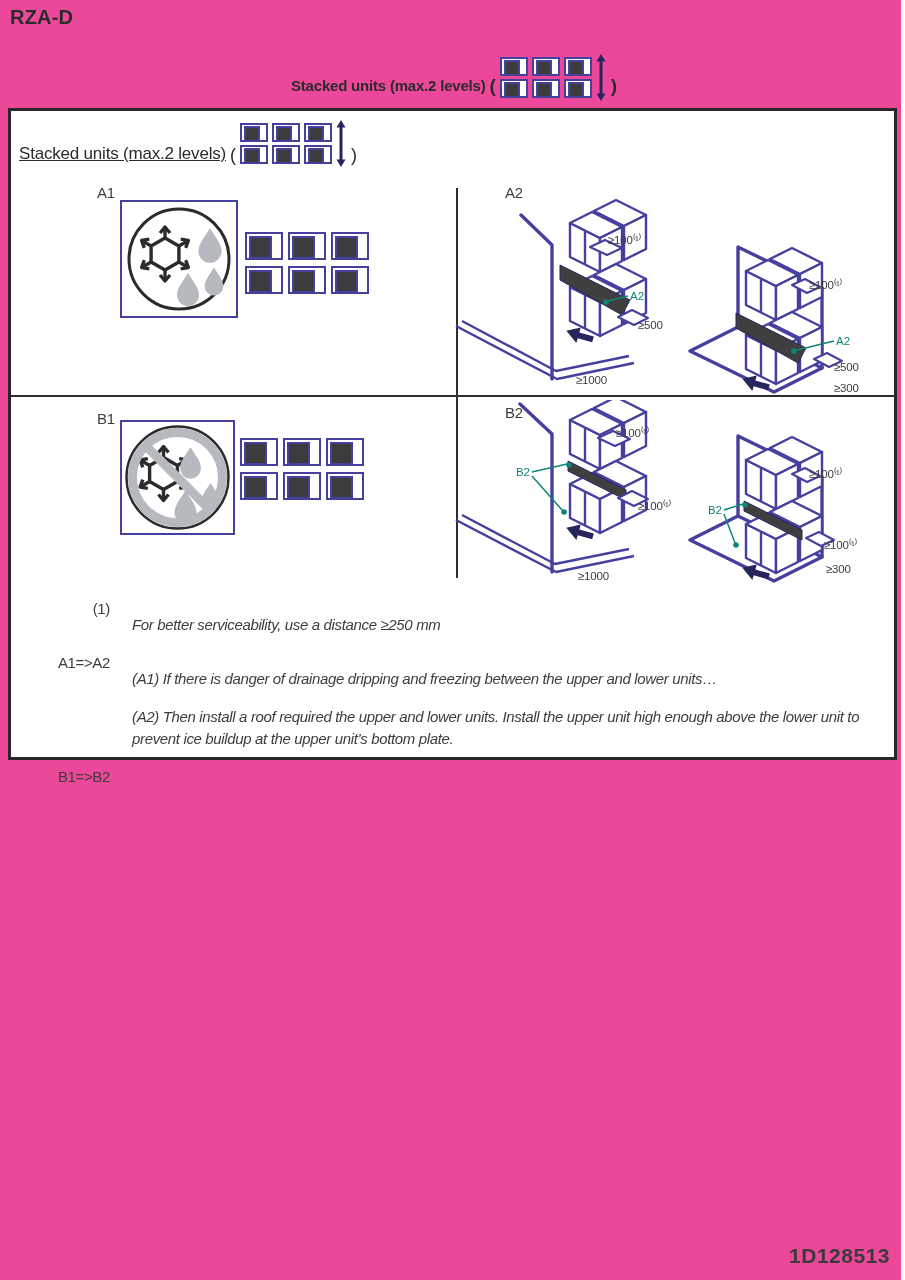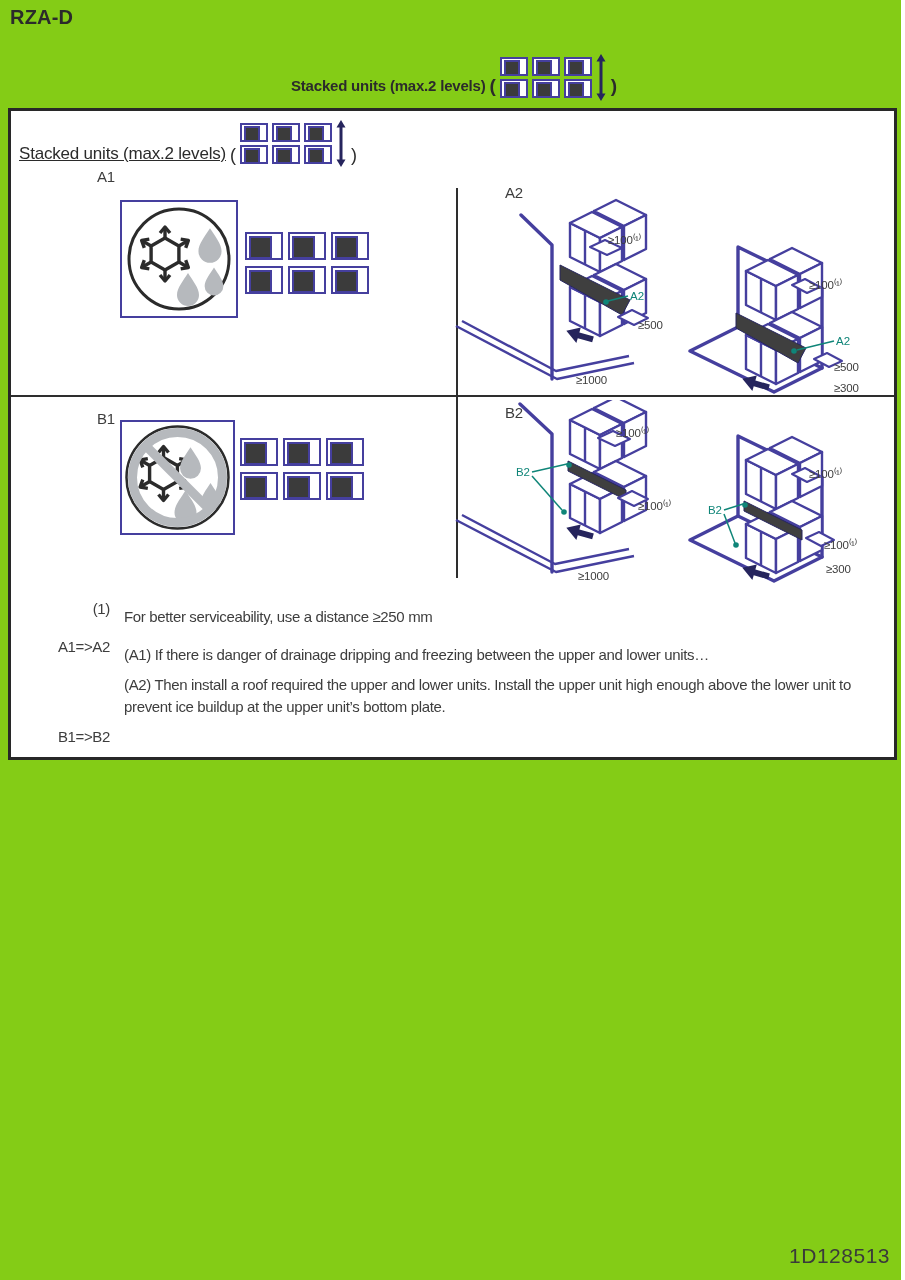--- a/index.html
+++ b/index.html
@@ -1,22 +1,22 @@
 <!DOCTYPE html>
 <html><head>
 <meta charset="utf-8">
 <style>
   html,body{margin:0;padding:0;background:#fff;}
-  .page{position:relative;width:901px;height:1280px;background:#84cc16;overflow:hidden;
+  .page{position:relative;width:901px;height:1280px;background:#ec4899;overflow:hidden;
         font-family:"Liberation Sans",sans-serif;color:#3d3d3d;}
   .abs{position:absolute;}
 
   
   .model-title{left:10px;top:6px;font-size:20px;font-weight:700;color:#2b2b2b;letter-spacing:.2px;}
-  .doc-code{right:11px;top:1244px;font-size:21px;font-weight:400;color:#3a3a3a;letter-spacing:.5px;}
+  .doc-code{right:11px;top:1244px;font-size:21px;font-weight:700;color:#3a3a3a;letter-spacing:.5px;}
 
   .top-header{left:291px;top:54px;display:flex;align-items:flex-end;gap:4px;}
   .top-header .hd-title{font-size:15px;font-weight:700;color:#2b2b2b;margin-bottom:7px;letter-spacing:-0.2px;}
   .paren{font-size:19px;font-weight:700;color:#2b2b2b;margin-bottom:4px;}
 
   
   .panel{left:8px;top:108px;width:889px;height:652px;border:3px solid #282828;box-sizing:border-box;background:#fff;}
   .panel-title{left:8px;top:9px;display:flex;align-items:flex-end;gap:4px;}
   .panel-title .pt-text{font-size:17px;color:#2b2b2b;text-decoration:underline;margin-bottom:3px;letter-spacing:-0.2px;}
   .panel-title .paren{font-weight:400;font-size:18px;margin-bottom:1px;}
@@ -49,21 +49,21 @@
   .mtext{fill:#3d3d3d;font-size:11.5px;letter-spacing:-0.2px;}
   .ctext{fill:#0f8578;font-size:11.5px;}
   .cline{stroke:#0f8578;stroke-width:1.5;fill:none;}
   .cdot{fill:#0f8578;}
 
   
   .notes{left:33px;top:487px;width:848px;font-size:15px;line-height:22px;letter-spacing:-0.35px;color:#3d3d3d;}
   .note-row{display:flex;}
   .note-key{width:66px;flex:none;text-align:right;margin-right:6px;white-space:nowrap;}
   .note-text{width:782px;}
-  .note-text p{margin:8px;}
+  .note-text p{margin:16px;font-style:italic;}
 </style>
 </head>
 <body>
 
 <svg width="0" height="0" style="position:absolute" aria-hidden="true">
   <defs>
     <path id="drop" d="M0 -17 C5 -9 11 -2 11 5 A11 11 0 1 1 -11 5 C-11 -2 -5 -9 0 -17 Z" fill="#b6b9bd"></path>
     <g id="sfspoke">
         <line x1="0" y1="-16" x2="0" y2="-26"></line>
         <path d="M-5 -21 L0 -27 L5 -21" fill="none"></path>
@@ -170,21 +170,21 @@
           <path d="M6 0 L1.5 7.5 L10.5 7.5 Z" fill="#26255d"></path>
           <path d="M6 47 L1.5 39.5 L10.5 39.5 Z" fill="#26255d"></path>
         </svg>
       </span>
       <span class="paren">)</span>
     </div>
 
     <div class="abs vdiv"></div>
     <div class="abs hdiv"></div>
 
-    <div class="abs quad-label" style="left:86px;top:57px;">A1</div>
+    <div class="abs quad-label" style="left:86px;top:73px;">A1</div>
     <div class="abs icon-box" style="left:109px;top:89px;width:118px;height:118px;">
       <svg width="114" height="114" viewBox="0 0 114 114">
         <circle cx="57" cy="57" r="50" fill="none" stroke="#2b2b2b" stroke-width="3"></circle>
         <g stroke="#2b2b2b" transform="translate(43,52)">
             <use href="#snowflake"></use>
           </g>
         <use href="#drop" transform="translate(88,44) scale(1.05)"></use>
         <use href="#drop" transform="translate(66,88)"></use>
         <use href="#drop" transform="translate(92,80) scale(0.85)"></use>
       </svg>

